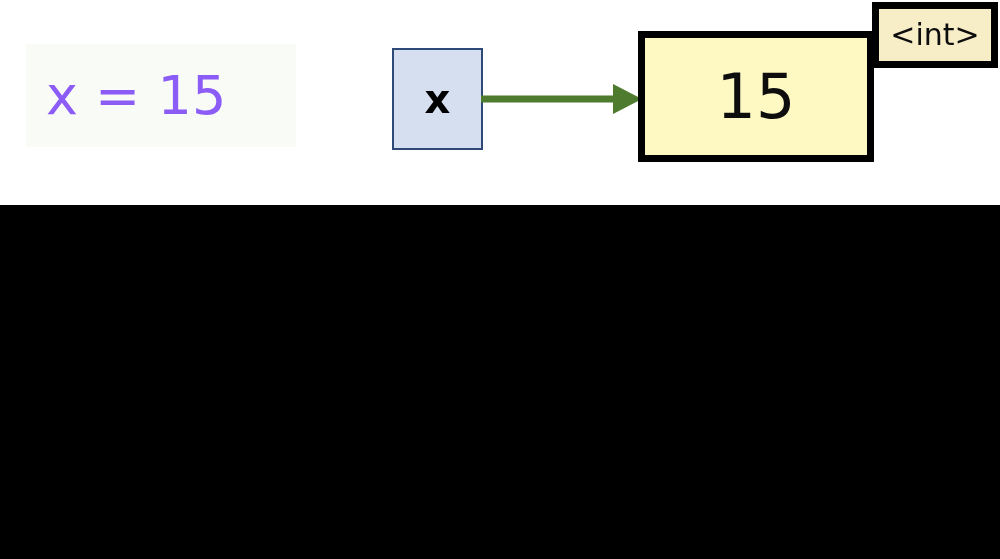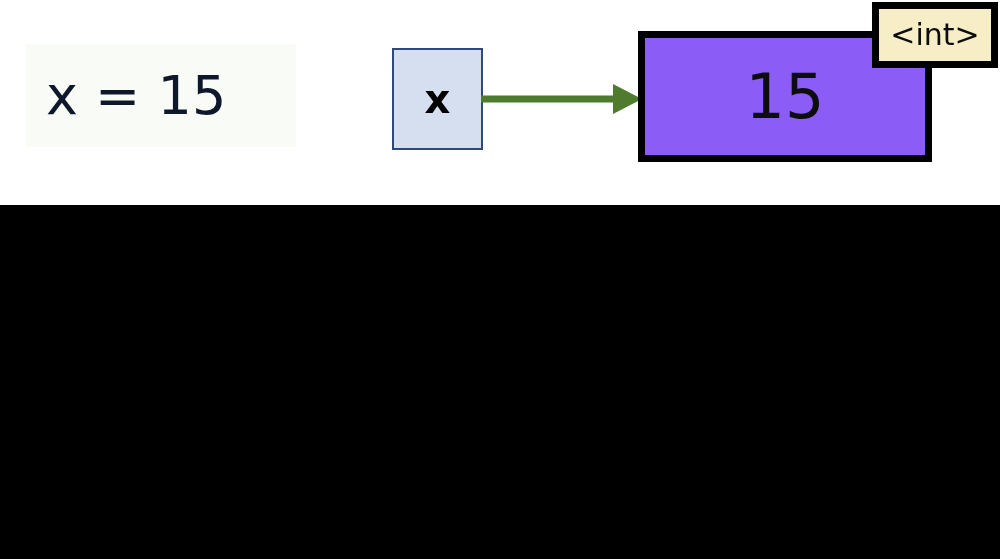--- a/index.html
+++ b/index.html
@@ -35,21 +35,21 @@
     height: 103px;
     background: #f9fbf7;
     box-sizing: border-box;
     display: flex;
     align-items: center;
   }
   #code-text {
     font-family: "DejaVu Sans", "Liberation Sans", sans-serif;
     font-size: 54px;
     font-weight: 400;
-    color: #0f172a;
+    color: #8b5cf6;
     line-height: 1;
     padding-left: 20px;
     letter-spacing: 0px;
     white-space: pre;
   }
 
   
   #var-box {
     position: absolute;
     left: 392px;
@@ -78,23 +78,23 @@
     top: 78px;
     width: 162px;
     height: 42px;
   }
 
   
   #value-box {
     position: absolute;
     left: 638px;
     top: 31px;
-    width: 294px;
+    width: 236px;
     height: 131px;
-    background: #8b5cf6;
+    background: #fef9c3;
     border: 7px solid #000000;
     box-sizing: border-box;
     display: flex;
     align-items: center;
     justify-content: center;
   }
   #value-text {
     font-family: "DejaVu Sans", "Liberation Sans", sans-serif;
     font-size: 62px;
     font-weight: 400;

